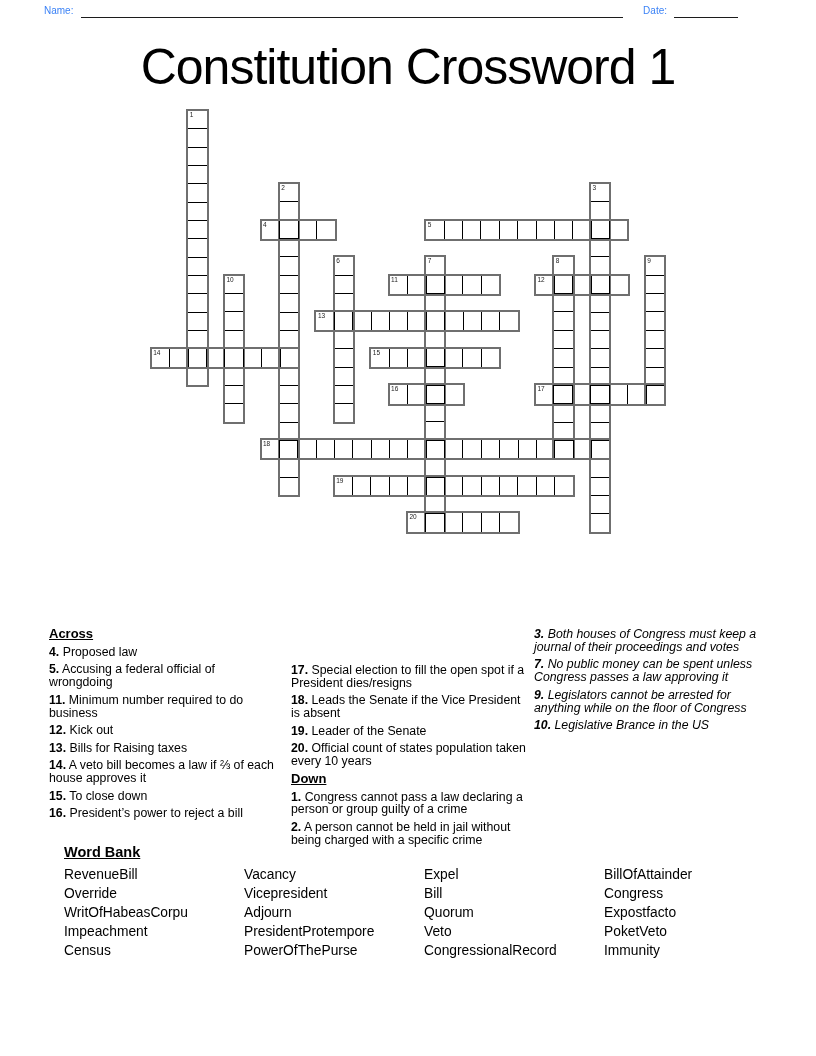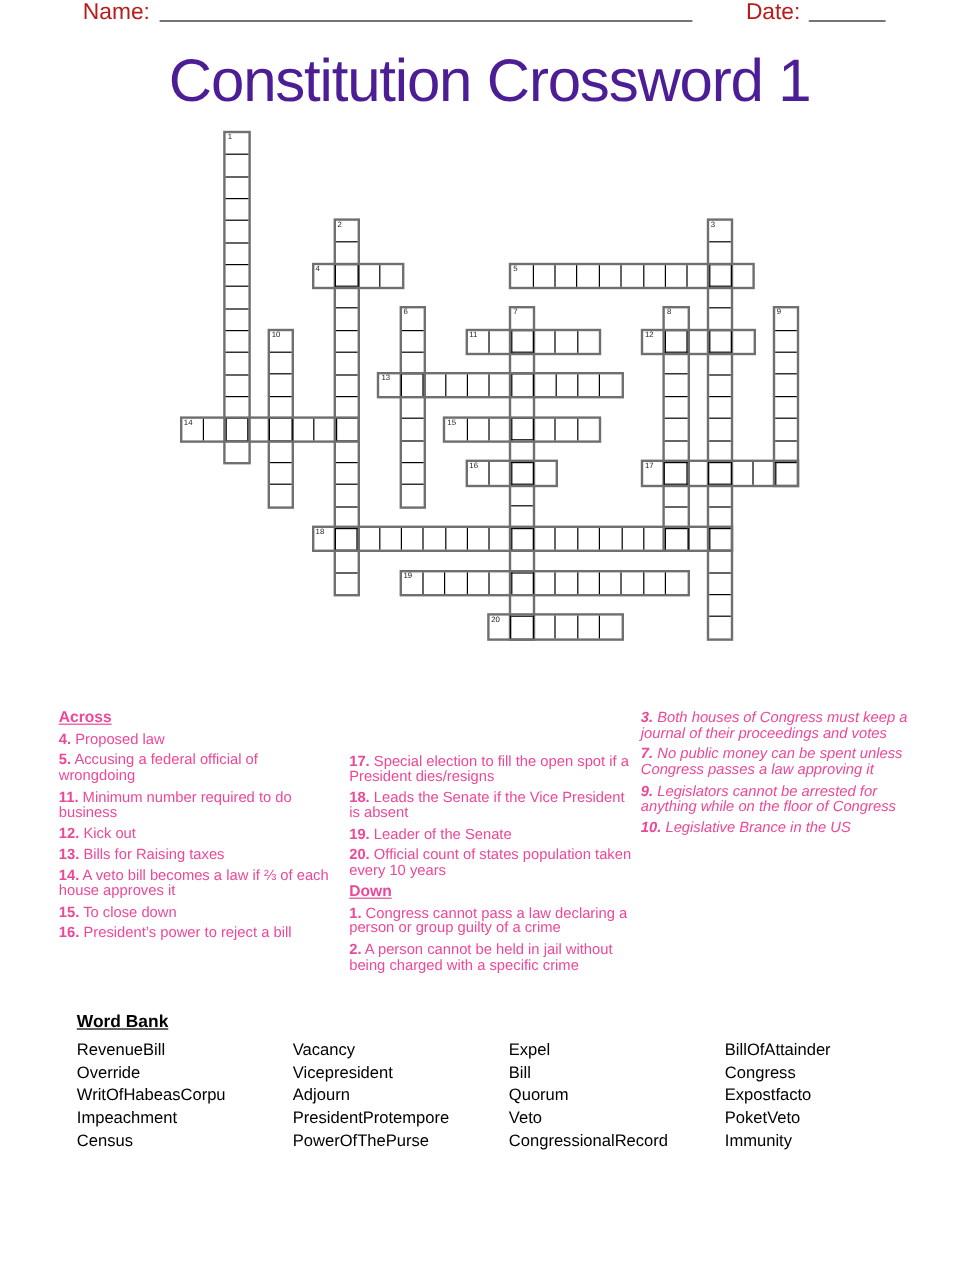--- a/index.html
+++ b/index.html
@@ -1,40 +1,40 @@
 <!DOCTYPE html>
 <html><head>
 <meta charset="utf-8">
 <style>
   html,body{margin:0;padding:0;background:#fff;}
   #page{position:relative;width:816px;height:1056px;background:#fff;overflow:hidden;
         font-family:"Liberation Sans",sans-serif;color:#000;}
 
   
   .topline{position:absolute;left:44px;right:78px;top:2px;height:17px;display:flex;align-items:flex-end;}
-  .topline .lbl{font-size:19px;line-height:16px;color:#b91c1c;white-space:nowrap;margin-left:25px;}
+  .topline .lbl{font-size:10px;line-height:16px;color:#3b82f6;white-space:nowrap;}
   .fill-line{flex:1;height:2px;border-bottom:1.6px solid #1c1c1c;margin:0 20px 1px 8px;}
   .date-line{width:64px;height:2px;border-bottom:1.6px solid #1c1c1c;margin:0 0 1px 7px;}
 
   
   .title{position:absolute;top:38px;left:0;width:100%;text-align:center;
-         font-size:50px;letter-spacing:-1px;font-weight:400;color:#4c1d95;}
+         font-size:50px;letter-spacing:-1px;font-weight:400;color:#000000;}
 
   
   #grid{position:absolute;inset:0;}
   .word{position:absolute;border:2px solid #6f6f6f;box-sizing:content-box;display:flex;}
   .word.across{flex-direction:row;}
   .word.down{flex-direction:column;}
   .cell{flex:1;box-sizing:border-box;}
   .word.across .cell + .cell{border-left:1.4px solid #000;}
   .word.down .cell + .cell{border-top:1.4px solid #000;}
   .num{position:absolute;top:0;left:1.5px;font-size:6.5px;line-height:7px;color:#222;font-weight:400;}
 
   
-  .clue-col{position:absolute;top:592px;font-size:12.3px;line-height:12.8px;color:#ec4899;}
+  .clue-col{position:absolute;top:628px;font-size:12.3px;line-height:12.8px;color:#000000;}
   .clue-heading{font-weight:bold;text-decoration:underline;font-size:13px;margin:0 0 5px 0;}
   .clue{margin:0 0 4.8px 0;}
   .clue b{font-weight:bold;}
 
   
   .wordbank{position:absolute;left:64px;top:844px;width:730px;}
   .wb-heading{font-weight:bold;text-decoration:underline;font-size:14.5px;margin-bottom:5px;}
   .wb-cols{display:flex;}
   .wb-col{width:180px;}
   .wb-item{font-size:13.8px;line-height:19px;white-space:nowrap;}

